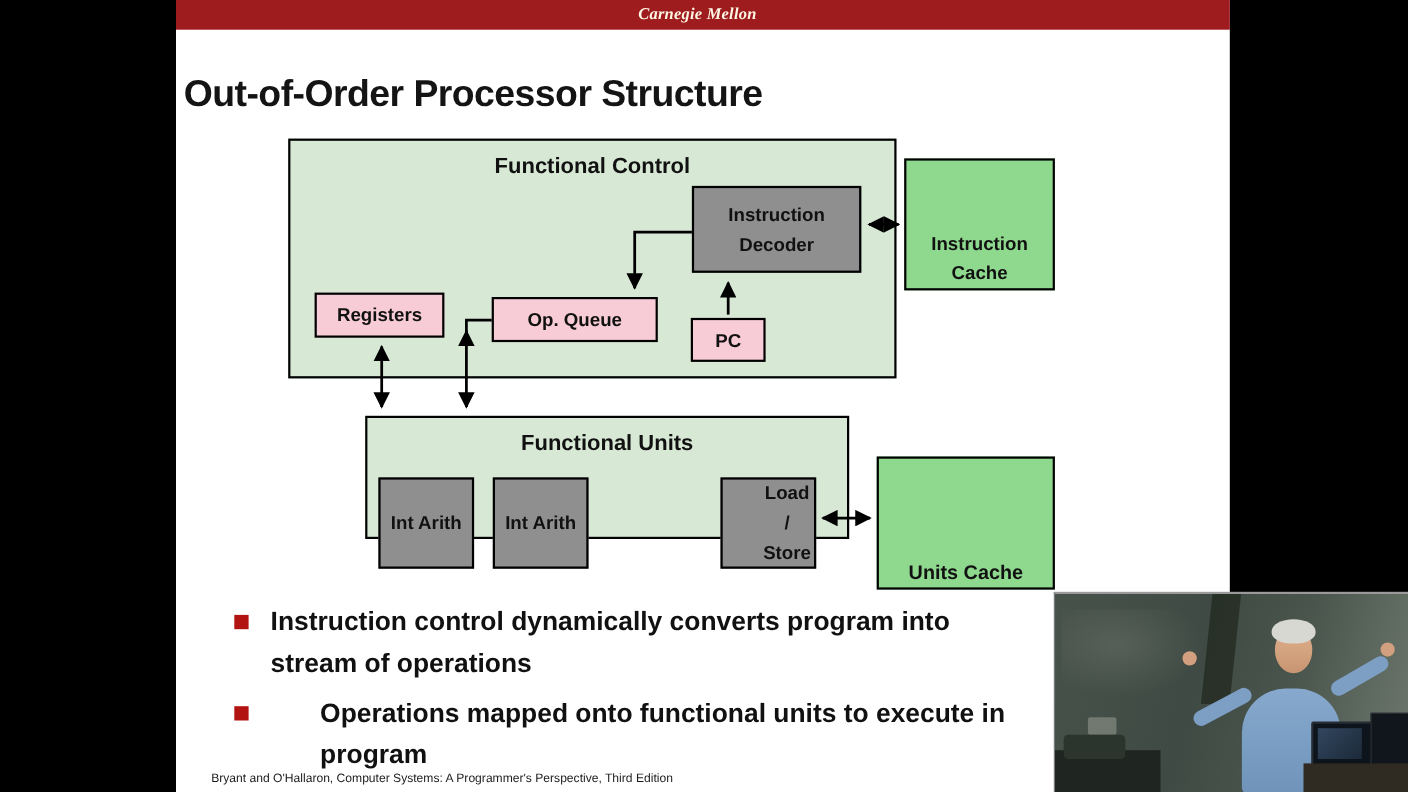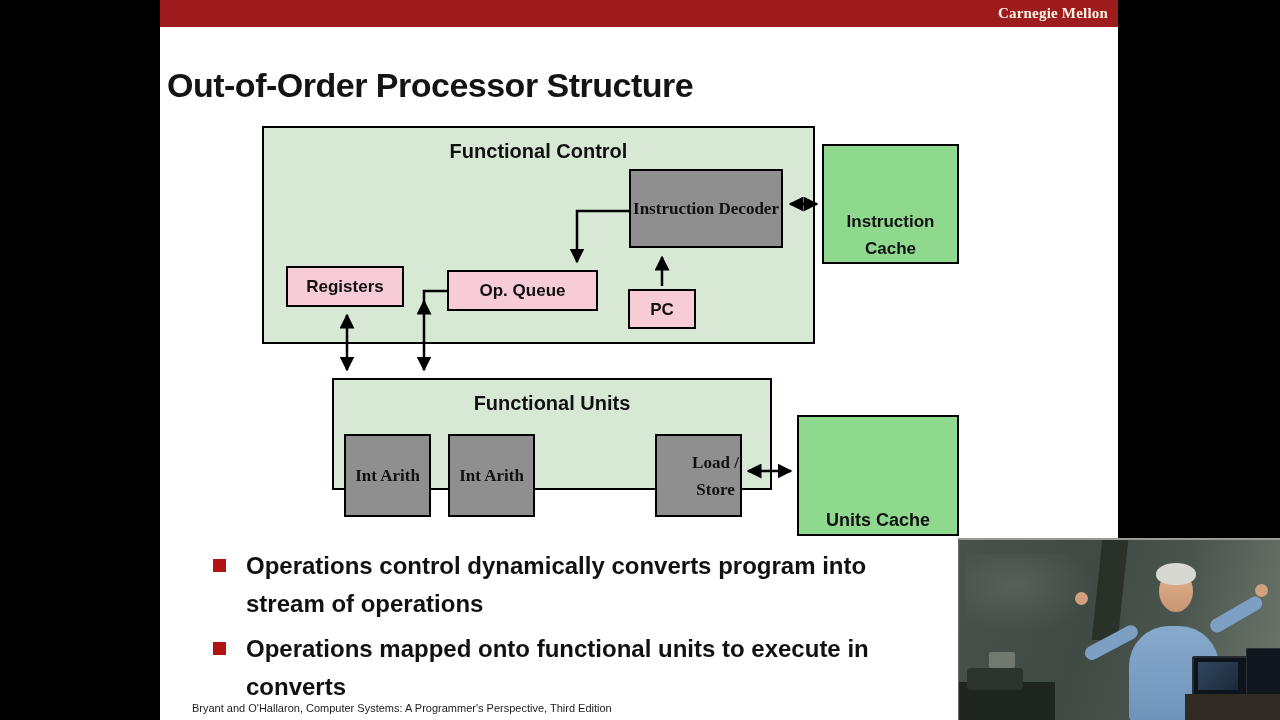--- a/index.html
+++ b/index.html
@@ -4,53 +4,53 @@
 <style>
   html,body{margin:0;padding:0;background:#000;}
   #app{position:relative;width:1280px;height:720px;background:#000;overflow:hidden;
        font-family:"Liberation Sans",sans-serif;}
 
   
   .slide-bg{position:absolute;left:160px;top:0;width:958px;height:720px;background:#ffffff;}
 
   
   .topbar{position:absolute;left:160px;top:0;width:958px;height:27px;
-          background:var(--bar-red,#9e1b1e);display:flex;align-items:center;justify-content:flex-end;}
+          background:var(--bar-red,#9e1b1e);display:flex;align-items:center;justify-content:center;font-style:italic;}
   .brand{font-family:"Liberation Serif",serif;font-weight:700;font-size:15px;
          color:var(--cream,#fdf6e3);padding-right:10px;letter-spacing:.2px;}
 
   .title{position:absolute;left:167px;top:66px;margin:0;font-size:34px;font-weight:700;
          color:#141414;letter-spacing:-.5px;}
 
   
   .box{position:absolute;border:2px solid #000;box-sizing:border-box;color:#111;font-weight:700;}
   .centered{display:flex;align-items:center;justify-content:center;text-align:center;
             font-size:17px;line-height:27px;}
   .container-box{background:var(--container-green,#d7e9d5);z-index:1;}
   .clabel{text-align:center;font-size:20px;font-weight:700;padding-top:12px;color:#111;}
-  .gray{background:var(--unit-gray,#8f8f8f);z-index:2;font-family:Liberation Serif, serif;}
+  .gray{background:var(--unit-gray,#8f8f8f);z-index:2;}
   .pink{background:var(--queue-pink,#f7ccd6);z-index:2;}
   .green{background:var(--cache-green,#8fd98f);z-index:2;align-items:flex-end;}
 
   .ic{left:262px;top:126px;width:553px;height:218px;}
   .decoder{left:629px;top:169px;width:154px;height:79px;}
   .registers{left:286px;top:266px;width:118px;height:41px;}
   .opqueue{left:447px;top:270px;width:151px;height:41px;}
   .pcbox{left:628px;top:289px;width:68px;height:40px;}
   .icache{left:822px;top:144px;width:137px;height:120px;font-size:17px;}
   .fu{left:332px;top:378px;width:440px;height:112px;}
   .unit{top:434px;width:87px;height:83px;}
   .u1{left:344px;} .u2{left:448px;} .u3{left:551px;} .u4{left:655px;padding-left:34px;}
   .dcache{left:797px;top:415px;width:162px;height:121px;font-size:18px;}
 
   .arrows{position:absolute;left:0;top:0;width:1280px;height:720px;z-index:3;pointer-events:none;}
 
   
   .bullet{position:absolute;left:213px;display:flex;align-items:flex-start;z-index:2;}
-  .b1{top:547px;} .b2{top:630px;}
+  .b1{top:547px;} .b2{top:630px;gap:45px;}
   .bsq{width:13px;height:13px;background:var(--bullet-red,#b21511);margin-top:12px;flex:none;}
   .btext{margin-left:20px;font-size:24px;font-weight:700;color:#111;line-height:38px;white-space:nowrap;}
 
   .footer{position:absolute;left:168px;top:702px;font-size:11px;color:#1c1c1c;z-index:2;padding-left:24px;}
 
   
   .webcam{position:absolute;left:958px;top:538px;width:322px;height:182px;overflow:hidden;z-index:50;
           border-top:2px solid #9a9a9a;border-left:1px solid #6f6f6f;box-sizing:border-box;
           background:linear-gradient(105deg,#47524b 0%,#3e4a43 40%,#4a554d 65%,#5f6a61 85%,#6d776d 100%);}
   .webcam *{position:absolute;}
@@ -151,29 +151,29 @@
       <polyline points="447,291 424,291 424,370" marker-end="url(#ah)"></polyline>
       <line x1="424" y1="314" x2="424" y2="301" marker-end="url(#ah)"></line>
 
       <line x1="748" y1="471" x2="791" y2="471" marker-start="url(#ah)" marker-end="url(#ah)"></line>
     </g>
   </svg>
 
   <div class="bullet b1">
     <span class="bsq"></span>
     <div class="btext">
-      <div>Operations control dynamically converts program into</div>
+      <div>Instruction control dynamically converts program into</div>
       <div>stream of operations</div>
     </div>
   </div>
   <div class="bullet b2">
     <span class="bsq"></span>
     <div class="btext">
       <div>Operations mapped onto functional units to execute in</div>
-      <div>converts</div>
+      <div>program</div>
     </div>
   </div>
 
   <div class="footer">Bryant and O'Hallaron, Computer Systems: A Programmer's Perspective, Third Edition</div>
 
   <div class="webcam">
     <div class="wc-smudge"></div>
     <div class="wc-pillar"></div>
     <div class="wc-paper"></div>
     <div class="wc-furniture"></div>

